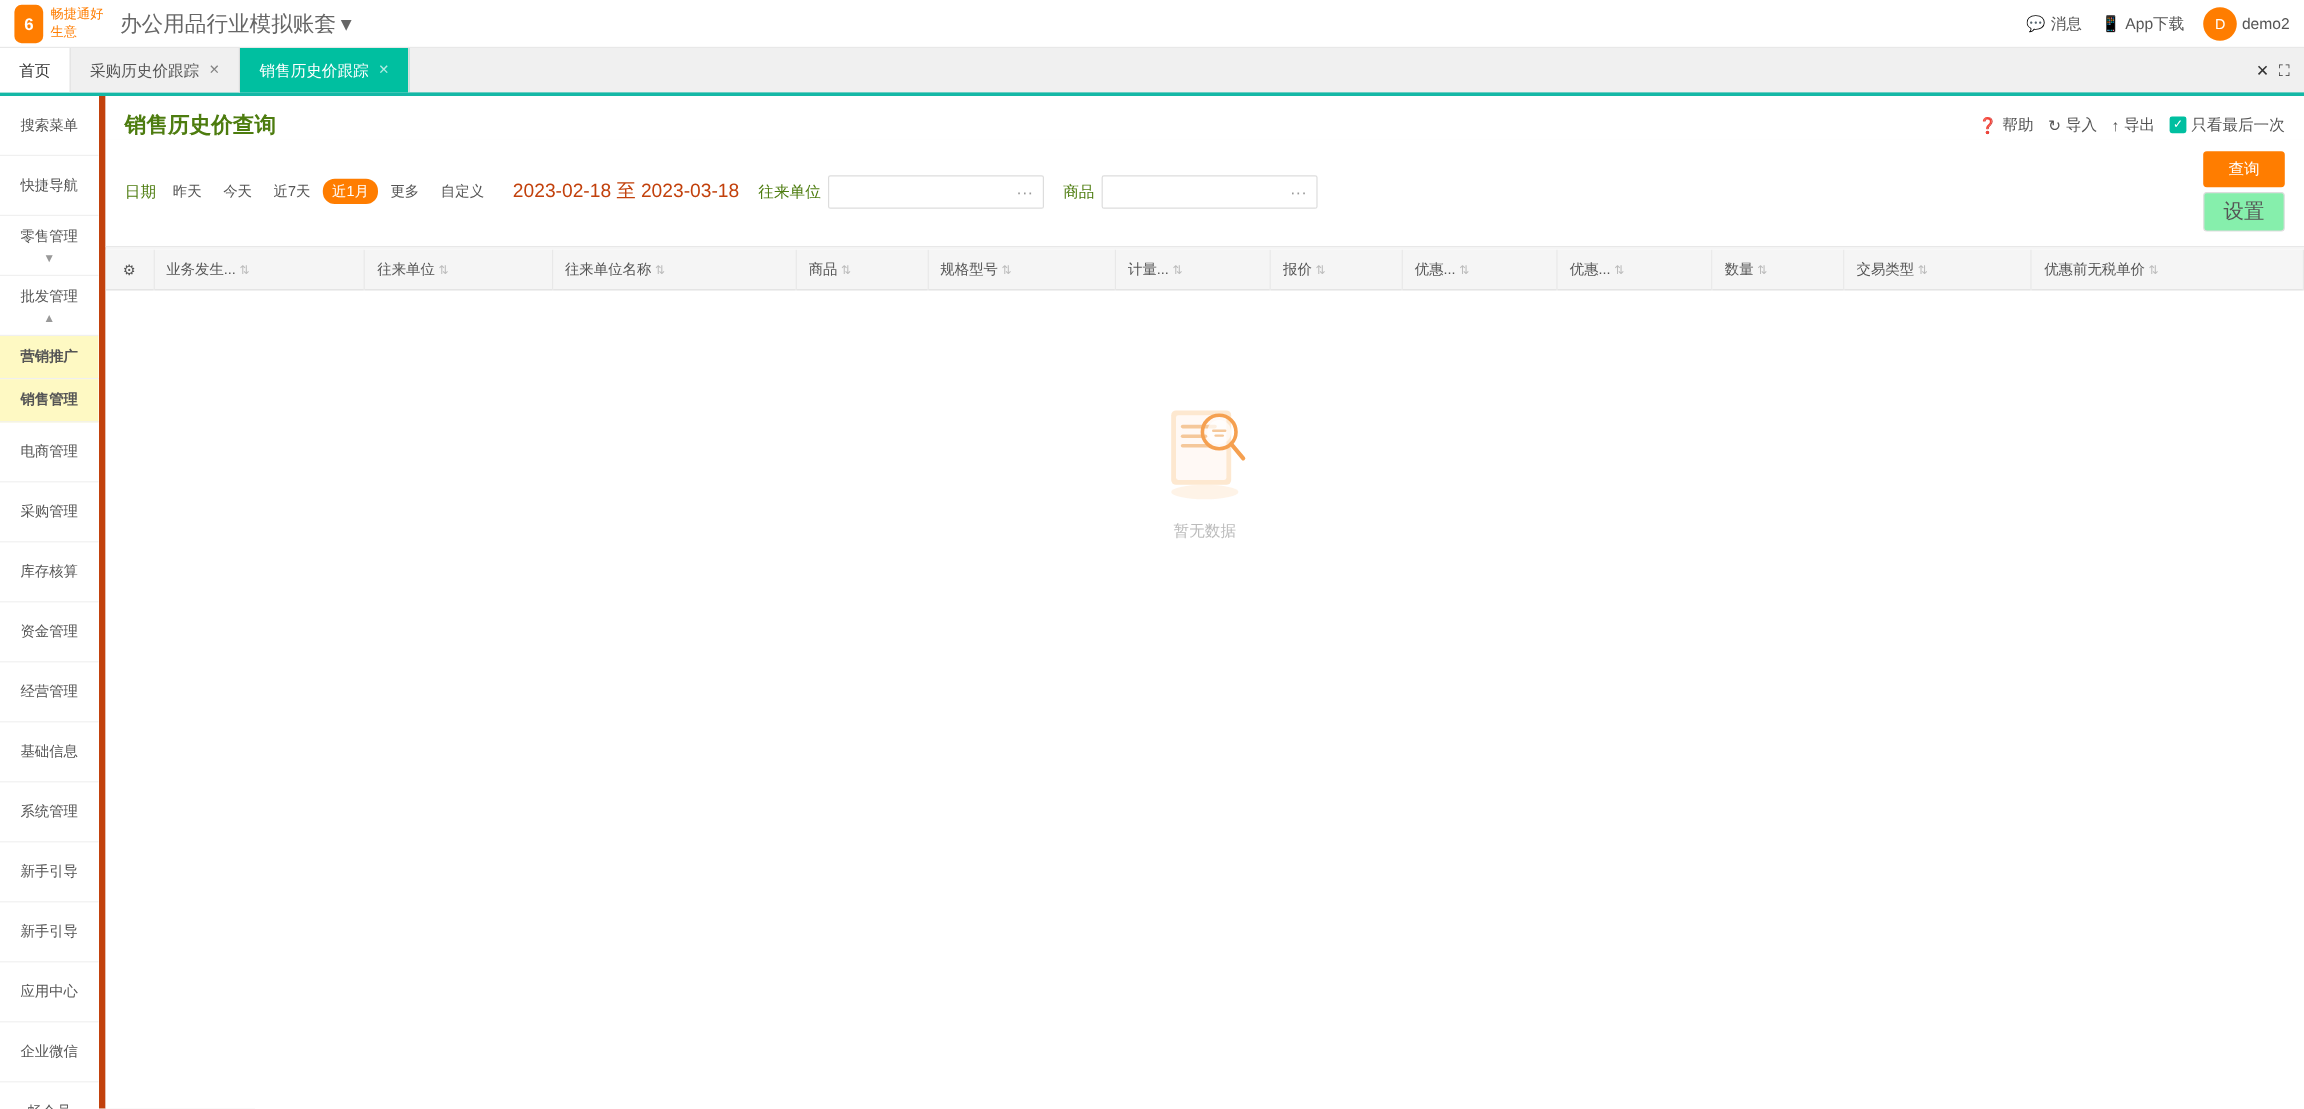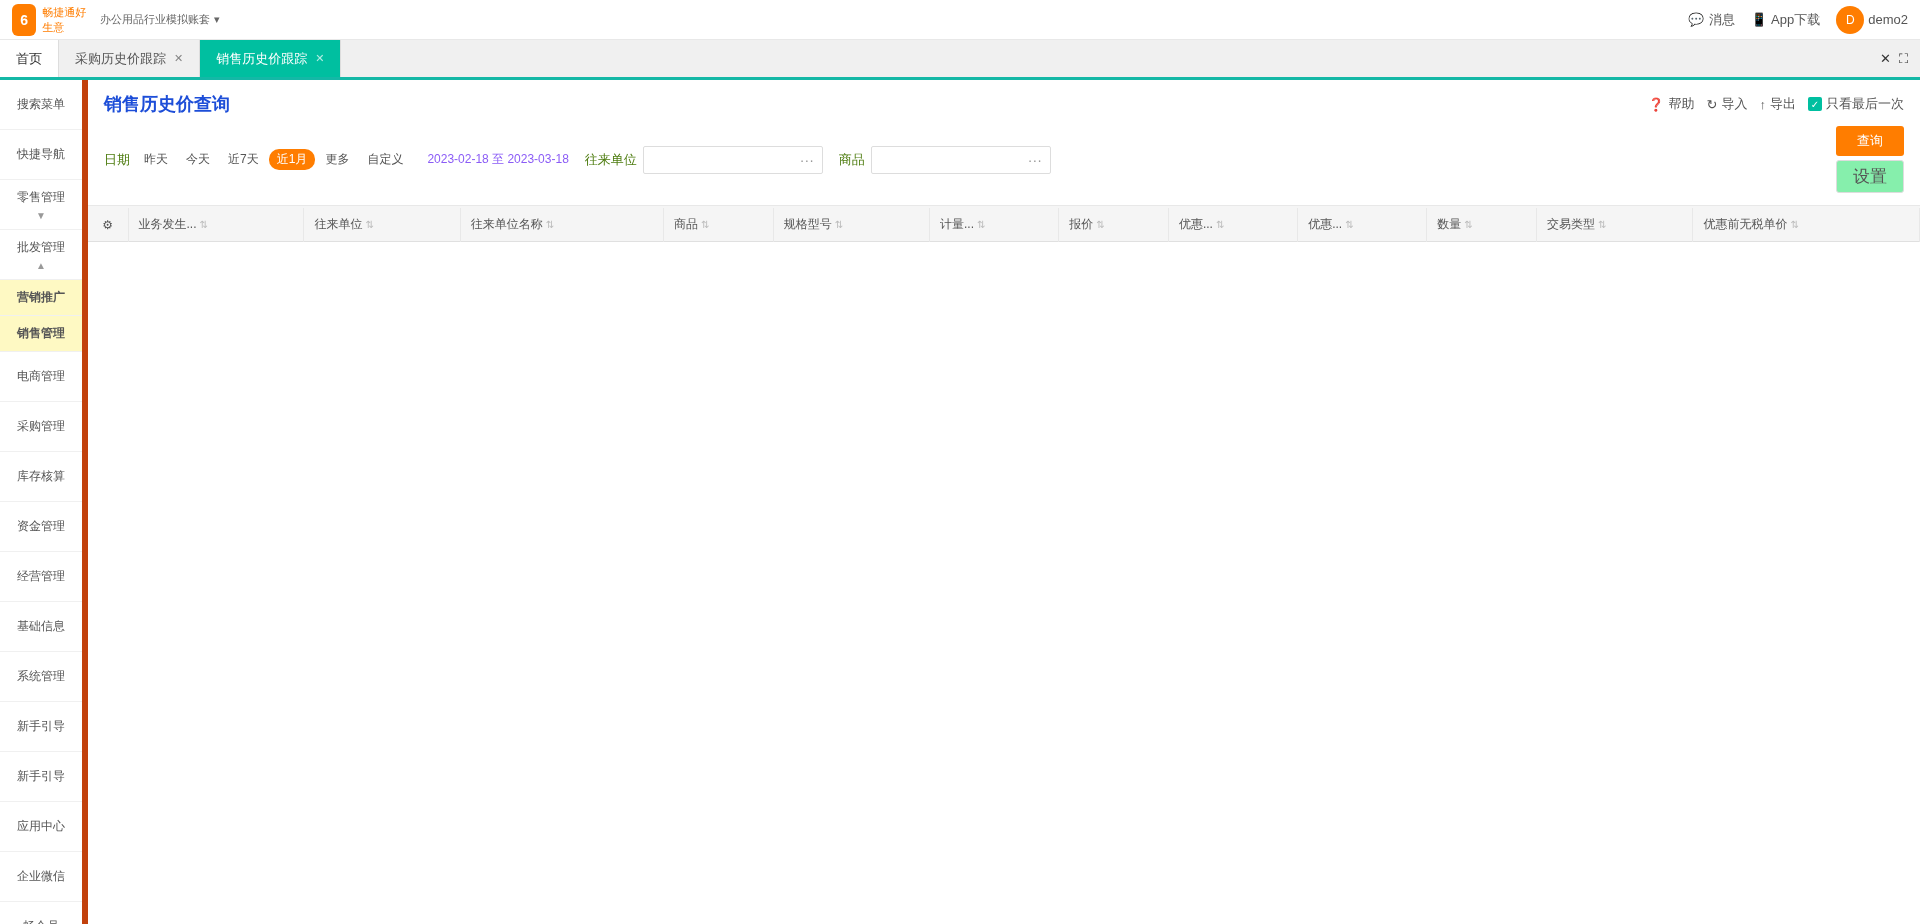--- a/index.html
+++ b/index.html
@@ -41,21 +41,21 @@
     }
     .logo-text {
       font-size: 11px;
       color: #ff7d00;
       line-height: 1.3;
     }
     .breadcrumb-area {
       display: flex;
       align-items: center;
       gap: 4px;
-      font-size: 11px;
+      font-size: 18px;
       color: #666;
     }
     .top-header-right {
       display: flex;
       align-items: center;
       gap: 16px;
       font-size: 13px;
       color: #555;
     }
     .header-action {
@@ -190,21 +190,21 @@
       background: #fff;
       padding: 12px 16px 0;
       display: flex;
       align-items: center;
       justify-content: space-between;
       flex-shrink: 0;
     }
     .page-title {
       font-size: 18px;
       font-weight: bold;
-      color: #1d4ed8;
+      color: #4d7c0f;
     }
     .page-header-actions {
       display: flex;
       align-items: center;
       gap: 12px;
       font-size: 13px;
       color: #555;
     }
     .page-header-action {
       display: flex;
@@ -262,22 +262,22 @@
       cursor: pointer;
       color: #555;
       border-radius: 2px;
     }
     .date-tab.active {
       background: #ff7d00;
       color: #fff;
       border-radius: 10px;
     }
     .date-range-text {
-      font-size: 12px;
-      color: #8b5cf6;
+      font-size: 16px;
+      color: #c2410c;
     }
     .filter-dots {
       color: #999;
       font-size: 14px;
     }
     .filter-actions {
       margin-left: auto;
       display: flex;
       flex-direction: column;
       gap: 4px;
@@ -605,16 +605,37 @@
                 <span>优惠前无税单价</span>
                 <span class="sort-icon">⇅</span>
               </div>
             </th>
           </tr>
         </thead>
         <tbody>
         </tbody>
       </table>
 
+      <div class="empty-state">
+        <svg class="empty-illustration" viewBox="0 0 100 100" xmlns="http://www.w3.org/2000/svg">
+
+          <ellipse cx="50" cy="88" rx="28" ry="6" fill="#fde8d0" opacity="0.5"></ellipse>
+
+          <rect x="22" y="20" width="50" height="62" rx="4" fill="#fde8d0"></rect>
+          <rect x="26" y="24" width="42" height="54" rx="2" fill="#fff9f5"></rect>
+
+          <rect x="30" y="32" width="30" height="3" rx="1.5" fill="#f5c89a"></rect>
+          <rect x="30" y="40" width="22" height="3" rx="1.5" fill="#f5c89a"></rect>
+          <rect x="30" y="48" width="26" height="3" rx="1.5" fill="#f5c89a"></rect>
+
+          <circle cx="62" cy="38" r="14" fill="none" stroke="#f5a050" stroke-width="3"></circle>
+          <circle cx="62" cy="38" r="10" fill="#fff" opacity="0.7"></circle>
+          <line x1="72" y1="48" x2="82" y2="60" stroke="#f5a050" stroke-width="3.5" stroke-linecap="round"></line>
+
+          <rect x="56" y="36" width="12" height="2" rx="1" fill="#f5c89a"></rect>
+          <rect x="58" y="40" width="8" height="2" rx="1" fill="#f5c89a"></rect>
+        </svg>
+        <span class="empty-text">暂无数据</span>
+      </div>
 
     </div>
   </div>
 </div>
 
 </body></html>

